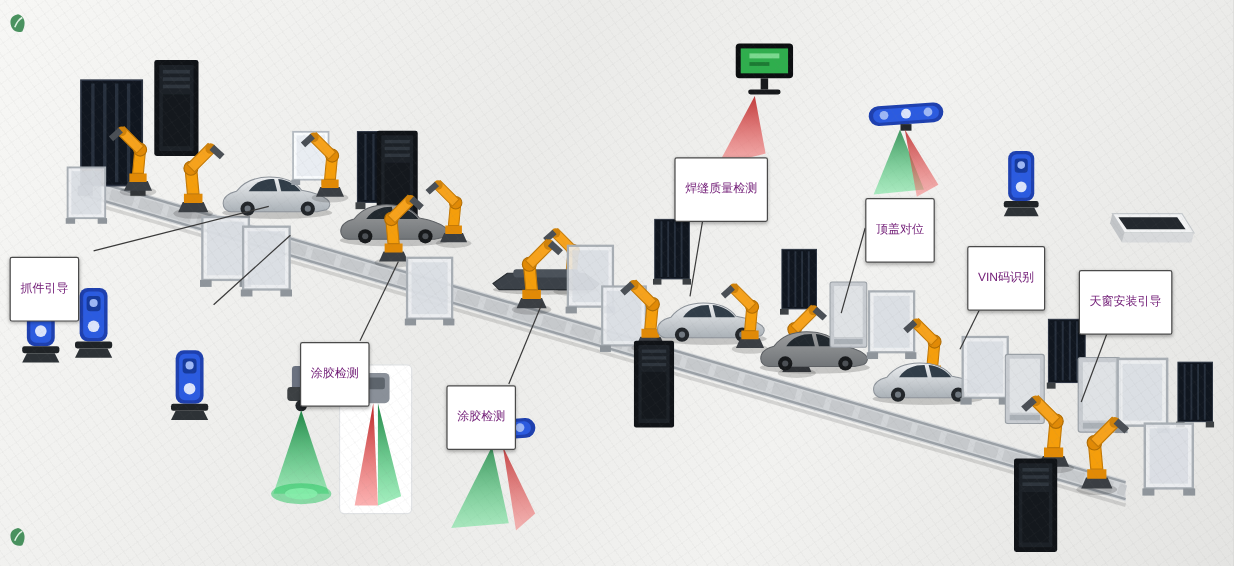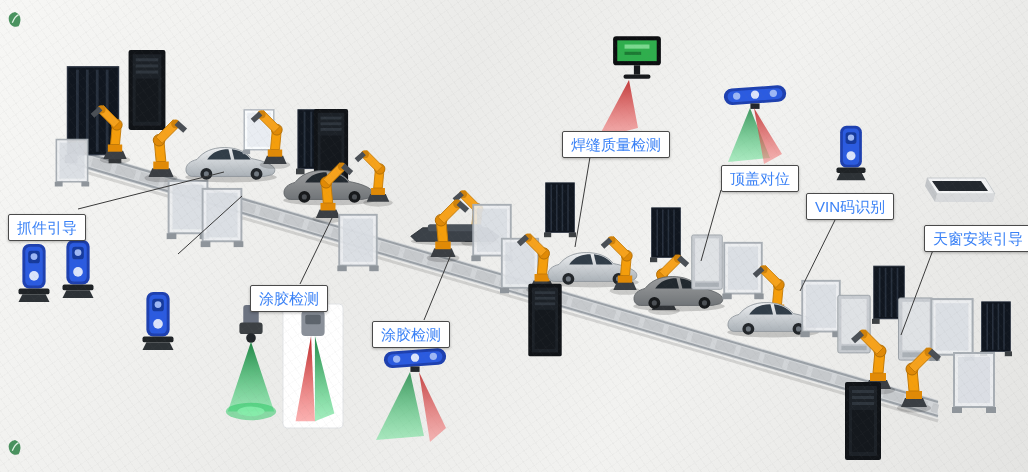--- a/index.html
+++ b/index.html
@@ -8,21 +8,21 @@
     background:linear-gradient(115deg,#f7f7f5 0%,#ebebe9 40%,#f2f2f0 65%,#e4e4e2 100%)}
   #scene::after{content:"";position:absolute;inset:0;pointer-events:none;
     background:repeating-linear-gradient(55deg,rgba(120,120,120,.04) 0 1px,transparent 1px 7px),
                repeating-linear-gradient(-35deg,rgba(120,120,120,.03) 0 1px,transparent 1px 9px)}
   .full{position:absolute;inset:0;width:100%;height:100%}
   .inst{position:absolute}
   .flip{transform:scaleX(-1)}
   .dark-car{filter:brightness(.66) saturate(.85)}
   .bright{filter:brightness(1.07)}
   .label{position:absolute;z-index:6;background:#fff;border:1px solid #4a4a4a;border-radius:2px;
-    color:#3b82f6;font-size:15px;line-height:1;padding:5px 8px;white-space:nowrap;
+    color:#701a75;font-size:10px;line-height:1;padding:21px 8px;white-space:nowrap;
     box-shadow:0 1px 3px rgba(0,0,0,.28)}
 </style>
 </head>
 <body>
 
 <div id="scene">
 
   <svg class="full">
     <defs>
       <linearGradient id="gGreen" x1="0" y1="0" x2="0" y2="1">
@@ -350,16 +350,16 @@
       <line x1="836" y1="218" x2="800" y2="291"></line>
       <line x1="933" y1="250" x2="901" y2="335"></line>
     </g>
   </svg>
 
   <div class="label" style="left:8px;top:214px">抓件引导</div>
   <div class="label" style="left:250px;top:285px">涂胶检测</div>
   <div class="label" style="left:372px;top:321px">涂胶检测</div>
   <div class="label" style="left:562px;top:131px">焊缝质量检测</div>
   <div class="label" style="left:721px;top:165px">顶盖对位</div>
-  <div class="label" style="left:806px;top:193px">VIN码识别</div>
-  <div class="label" style="left:924px;top:225px">天窗安装引导</div>
+  <div class="label" style="left:806px;top:205px">VIN码识别</div>
+  <div class="label" style="left:899px;top:225px">天窗安装引导</div>
 
 </div>
 
 </body></html>

